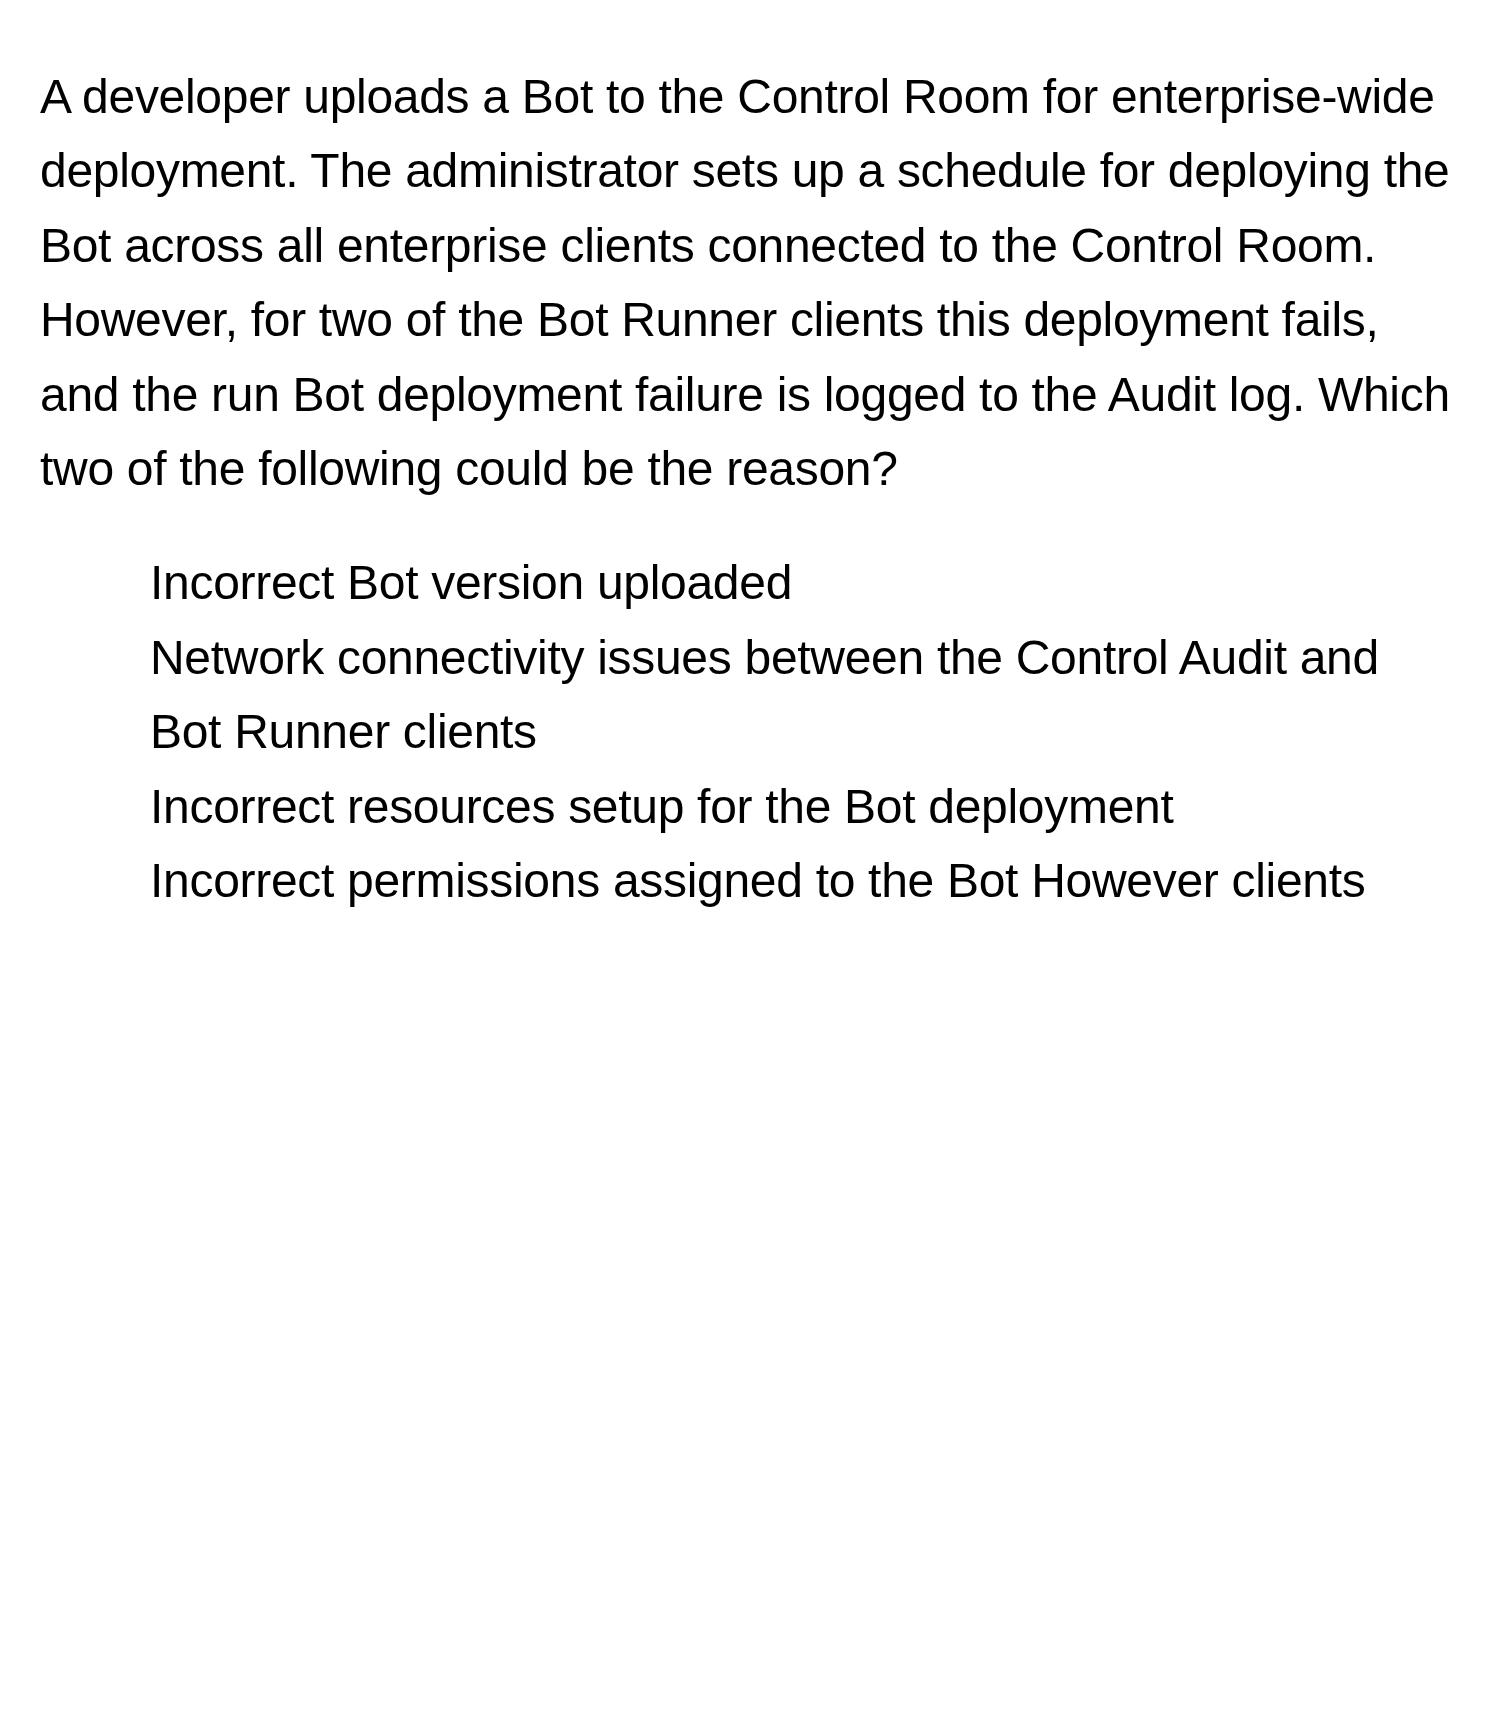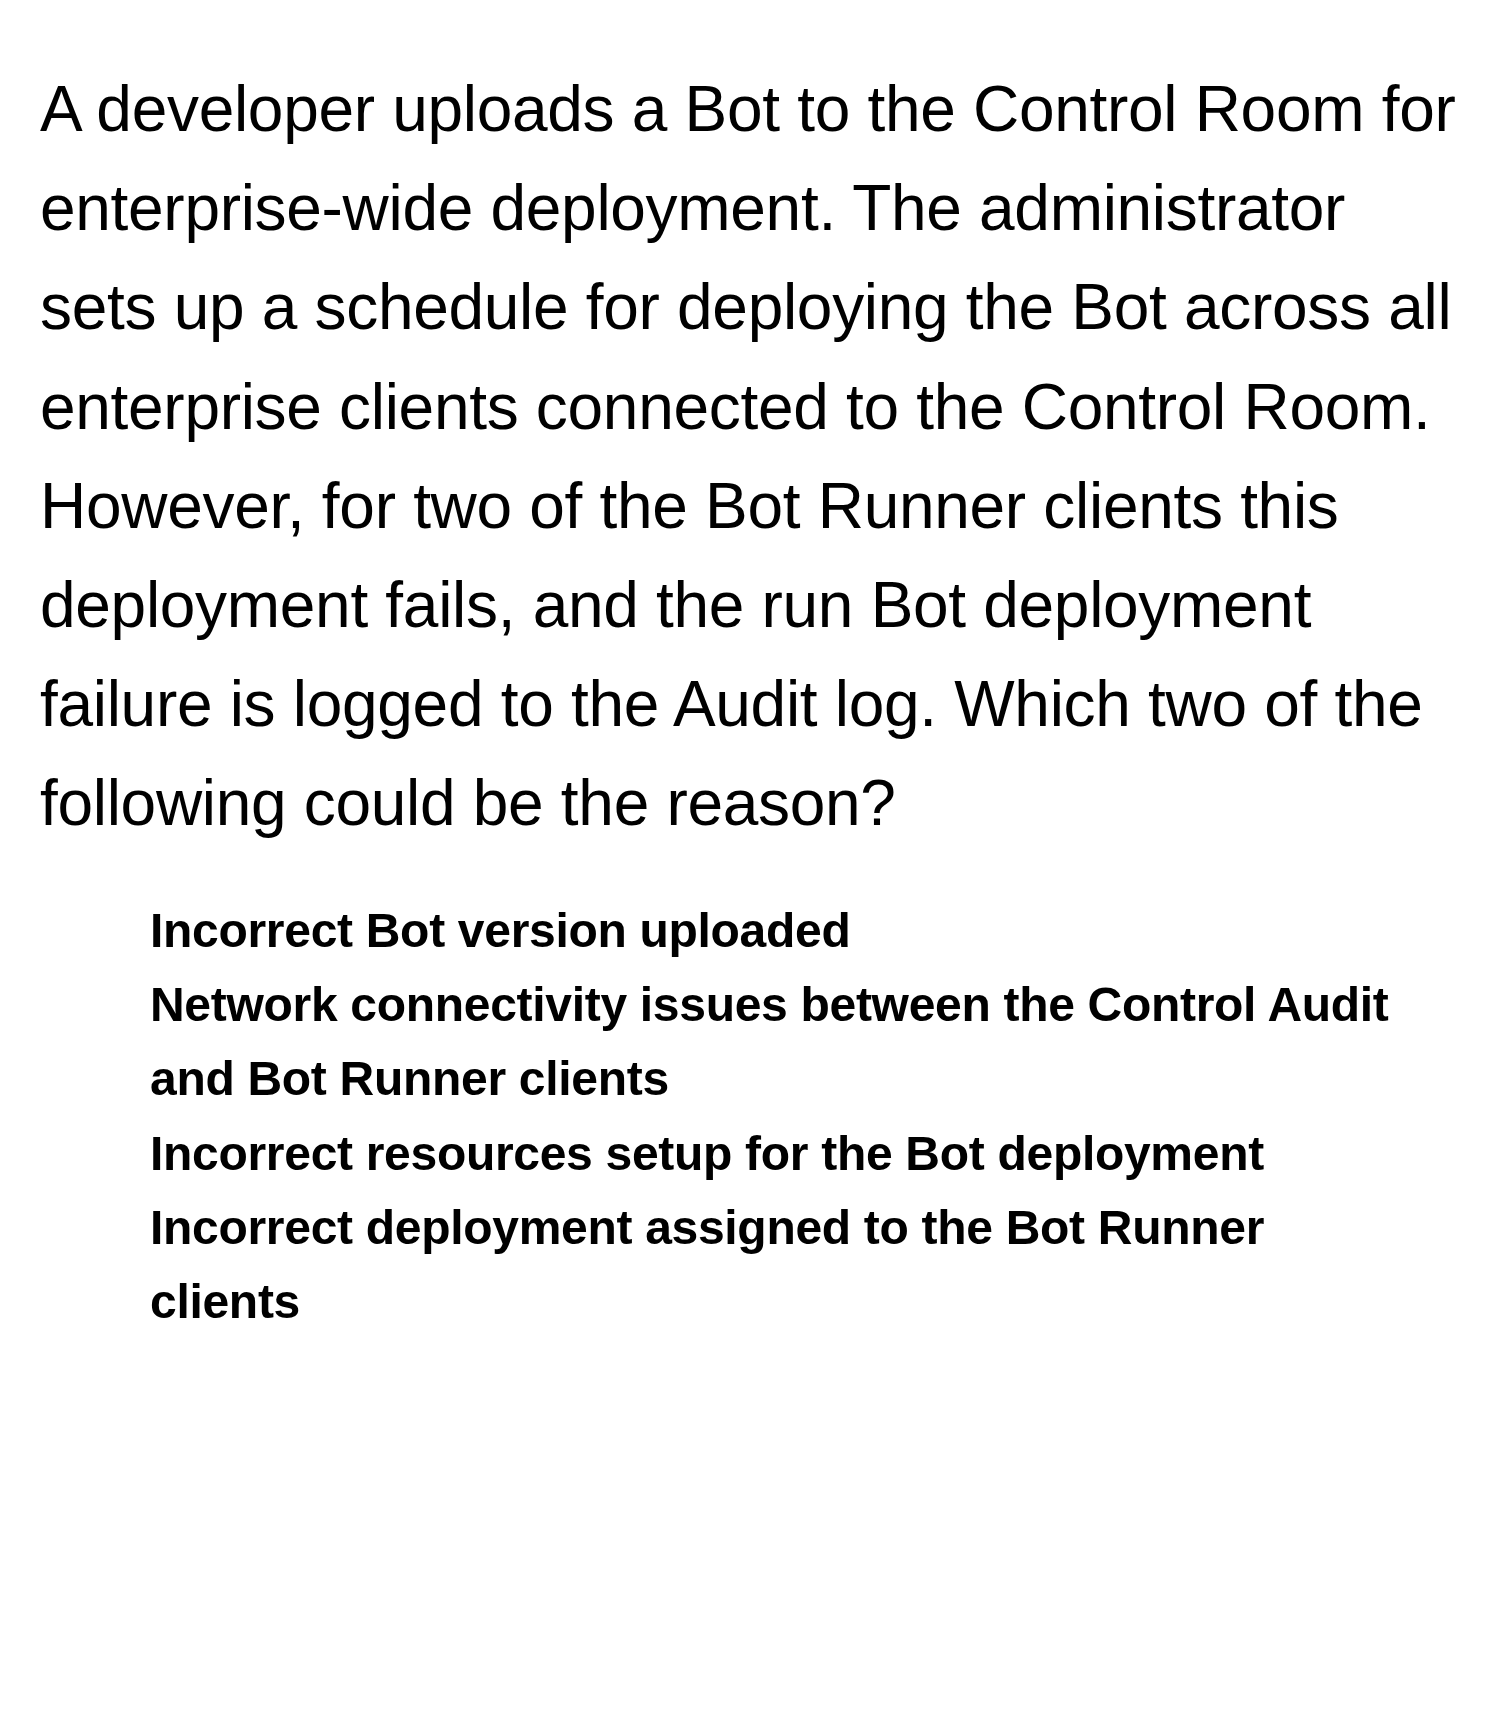--- a/index.html
+++ b/index.html
@@ -8,42 +8,41 @@
       box-sizing: border-box;
     }
     body {
       width: 1500px;
       height: 1712px;
       background: #ffffff;
       font-family: -apple-system, BlinkMacSystemFont, "Segoe UI", Helvetica, Arial, sans-serif;
       padding: 60px 40px;
     }
     .question-text {
-      font-size: 64px;
+      font-size: 48px;
       line-height: 1.55;
       color: #000000;
       letter-spacing: -0.3px;
       margin-bottom: 40px;
     }
     .options-container {
       padding-left: 110px;
-      font-weight: bold;
     }
     .option {
       font-size: 48px;
       line-height: 1.55;
       color: #000000;
       letter-spacing: -0.3px;
       margin-bottom: 0;
       max-width: 1240px;
     }
   </style>
 </head>
 <body>
 
 <div class="question-text">A developer uploads a Bot to the Control Room for enterprise-wide deployment. The administrator sets up a schedule for deploying the Bot across all enterprise clients connected to the Control Room. However, for two of the Bot Runner clients this deployment fails, and the run Bot deployment failure is logged to the Audit log. Which two of the following could be the reason?</div>
 
 <div class="options-container">
   <div class="option">Incorrect Bot version uploaded</div>
   <div class="option">Network connectivity issues between the Control Audit and Bot Runner clients</div>
   <div class="option">Incorrect resources setup for the Bot deployment</div>
-  <div class="option">Incorrect deployment assigned to the Bot Runner clients</div>
+  <div class="option">Incorrect permissions assigned to the Bot However clients</div>
 </div>
 
 </body></html>

